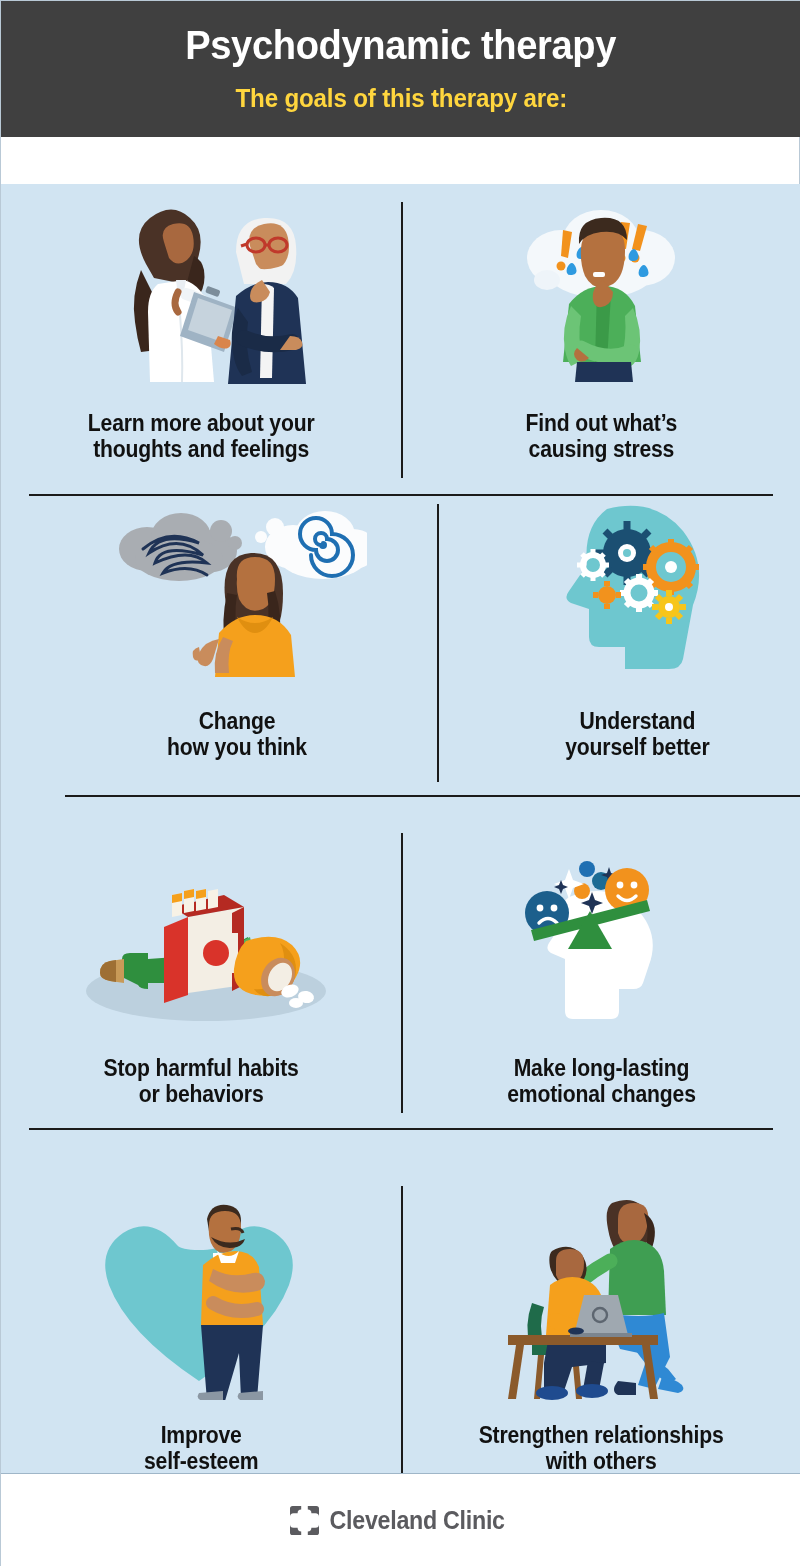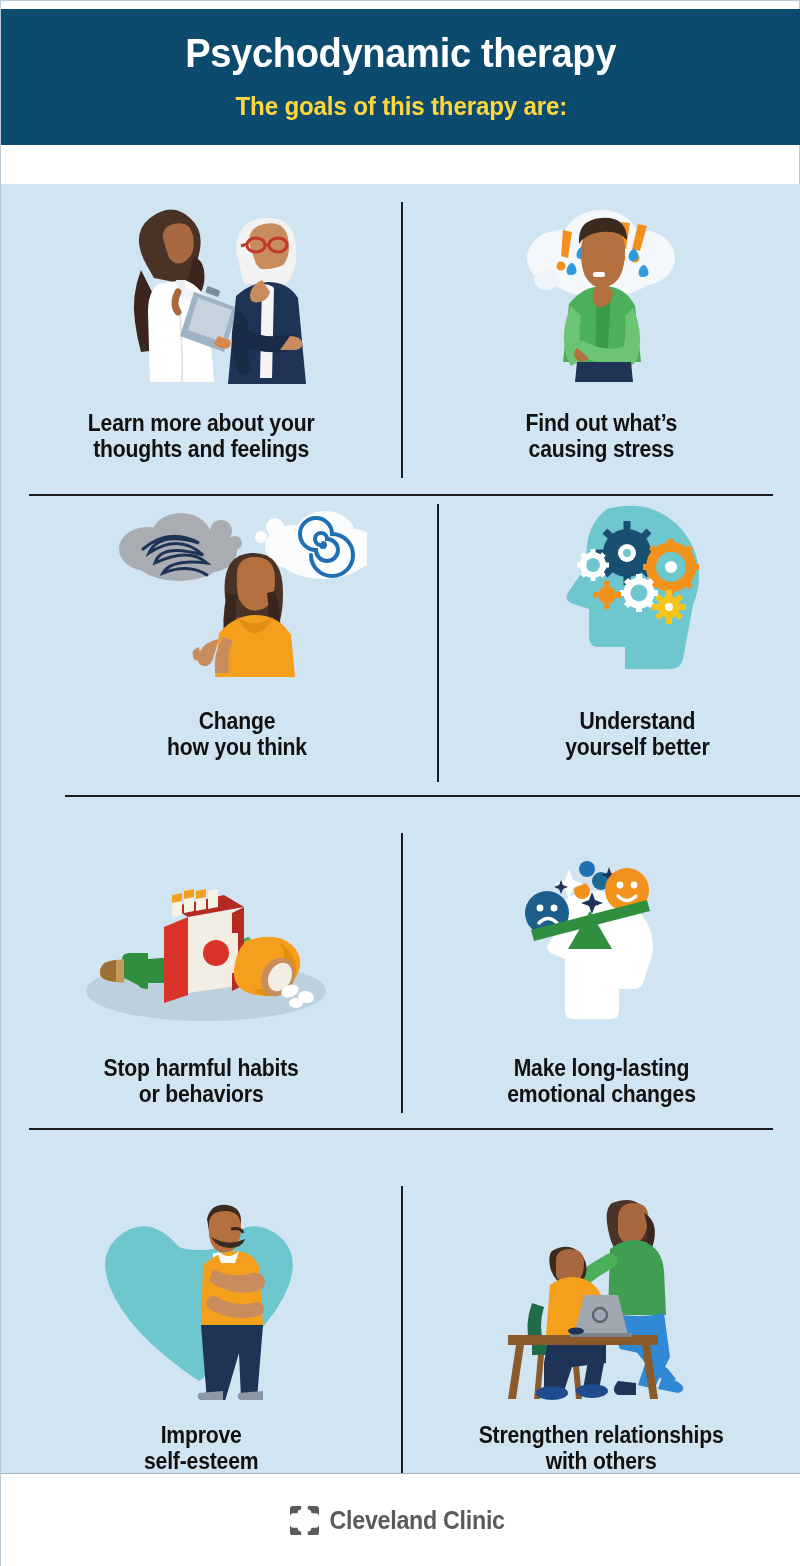--- a/index.html
+++ b/index.html
@@ -12,23 +12,23 @@
   .infographic{
     position:relative;
     width:800px;height:1566px;
     box-sizing:border-box;
     border:1px solid #b9c9d6;
     background:#ffffff;
   }
 
   
   .header{
-    position:absolute;left:0;top:8px;
+    position:absolute;left:0;top:0;
     width:800px;height:136px;
-    background:#0c4a6e;
+    background:#404040;
     display:flex;flex-direction:column;
     align-items:center;justify-content:center;
   }
   .header-title{
     color:#ffffff;
     font-size:41px;
     font-weight:bold;
     letter-spacing:-0.4px;
     line-height:1.05;
     text-align:center;

